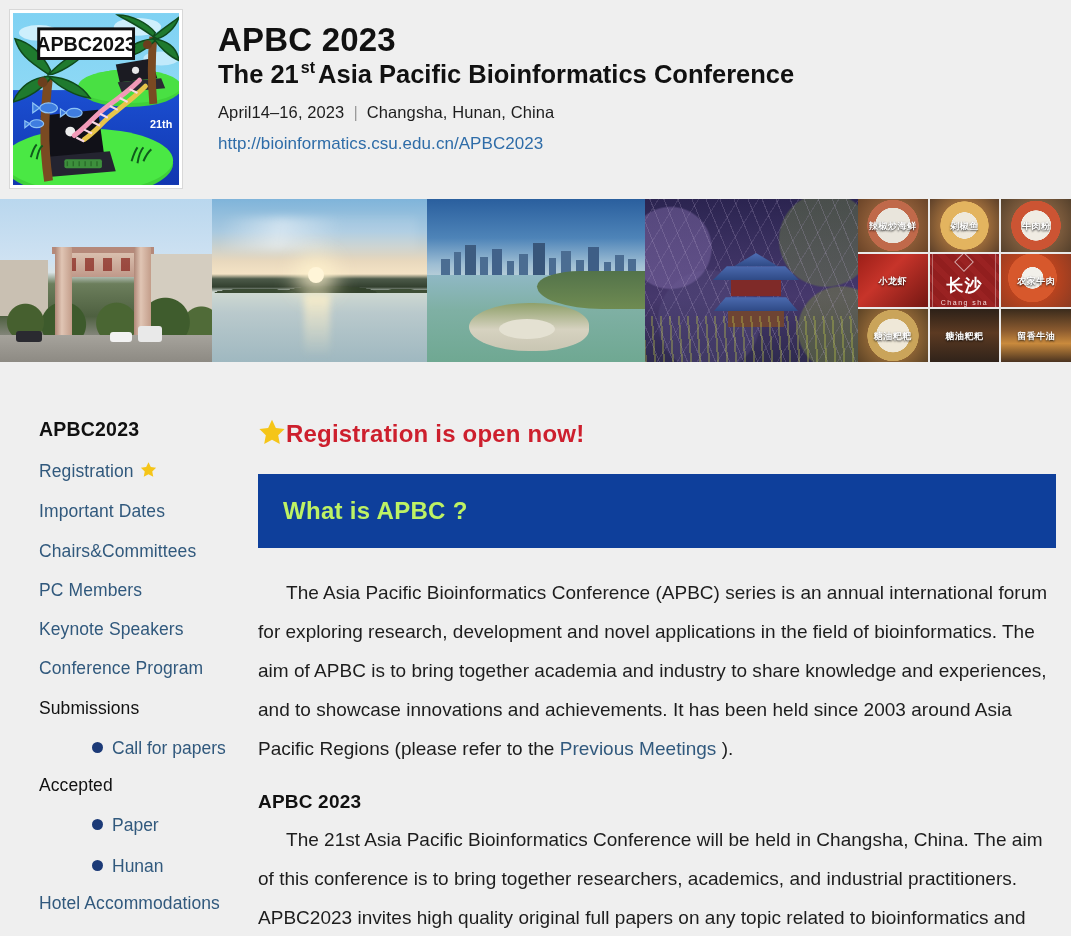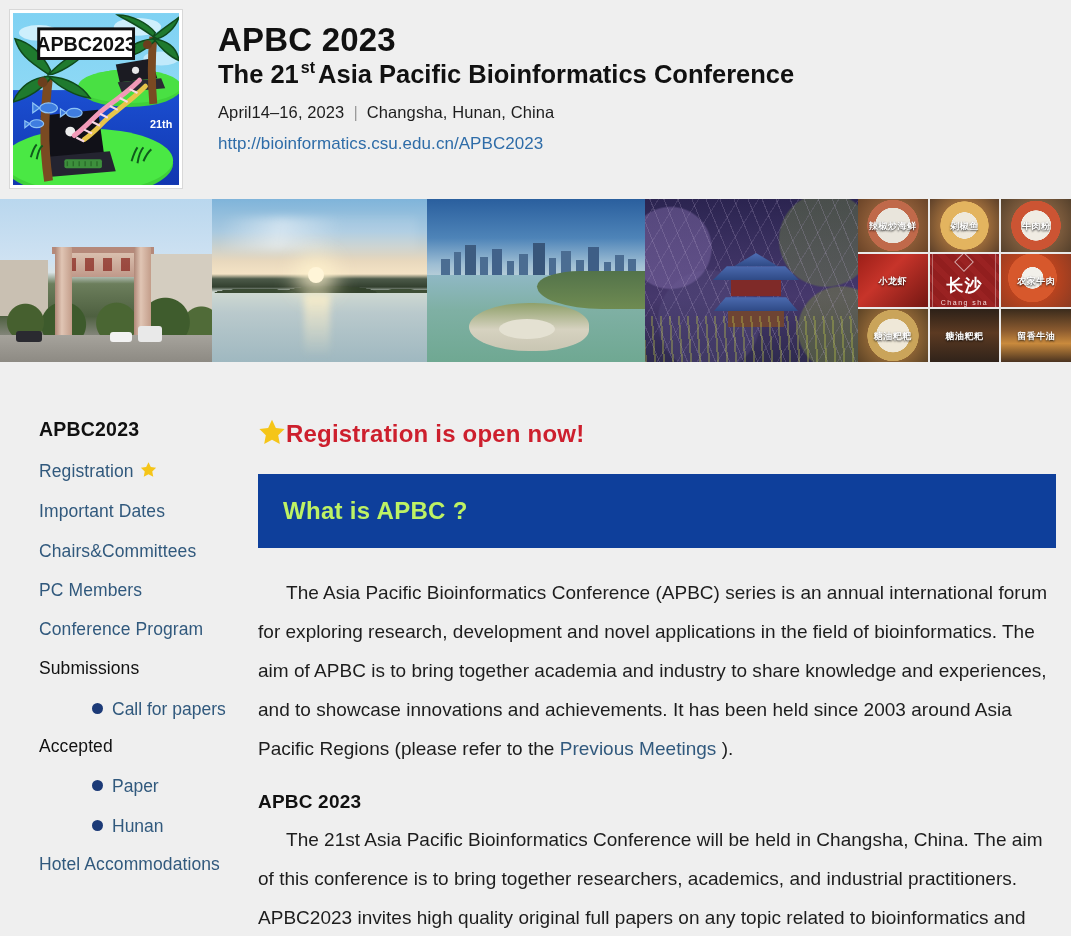--- a/index.html
+++ b/index.html
@@ -553,20 +553,21 @@
   <nav class="sidebar">
     <div class="side-title">APBC2023</div>
 
     <a class="side-link" href="#"><span>Registration</span><span class="star-inline"><svg width="17" height="17" viewBox="0 0 24 24">
             <polygon points="12,1.6 15.3,8.5 22.8,9.5 17.3,14.8 18.7,22.3 12,18.7 5.3,22.3 6.7,14.8 1.2,9.5 8.7,8.5" fill="#f5c518"></polygon>
           </svg></span></a>
 
     <a class="side-link" href="#">Important Dates</a>
     <a class="side-link" href="#">Chairs&amp;Committees</a>
     <a class="side-link" href="#">PC Members</a>
+    <a class="side-link" href="#">Keynote Speakers</a>
     <a class="side-link" href="#">Conference Program</a>
 
     <span class="side-plain">Submissions</span>
     <a class="side-sub" href="#"><span class="dot"></span><span>Call for papers</span></a>
 
     <span class="side-plain">Accepted</span>
     <a class="side-sub" href="#"><span class="dot"></span><span>Paper</span></a>
     <a class="side-sub" href="#"><span class="dot"></span><span>Hunan</span></a>
 
     <a class="side-link" href="#">Hotel Accommodations</a>

